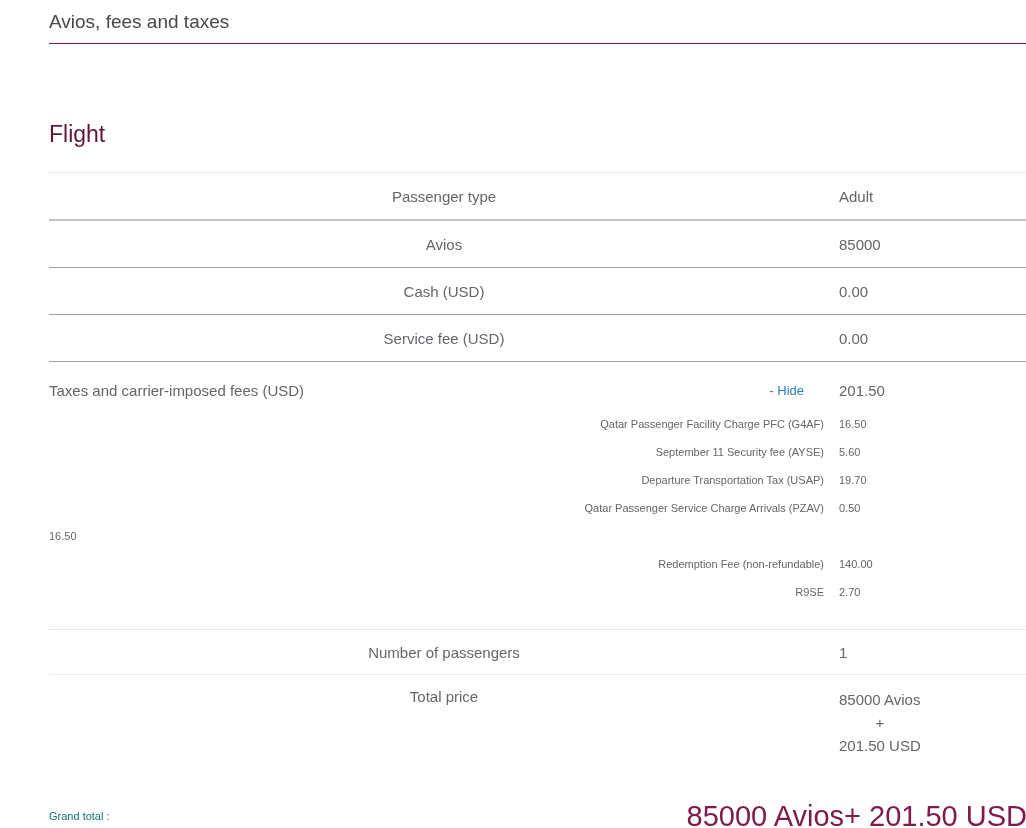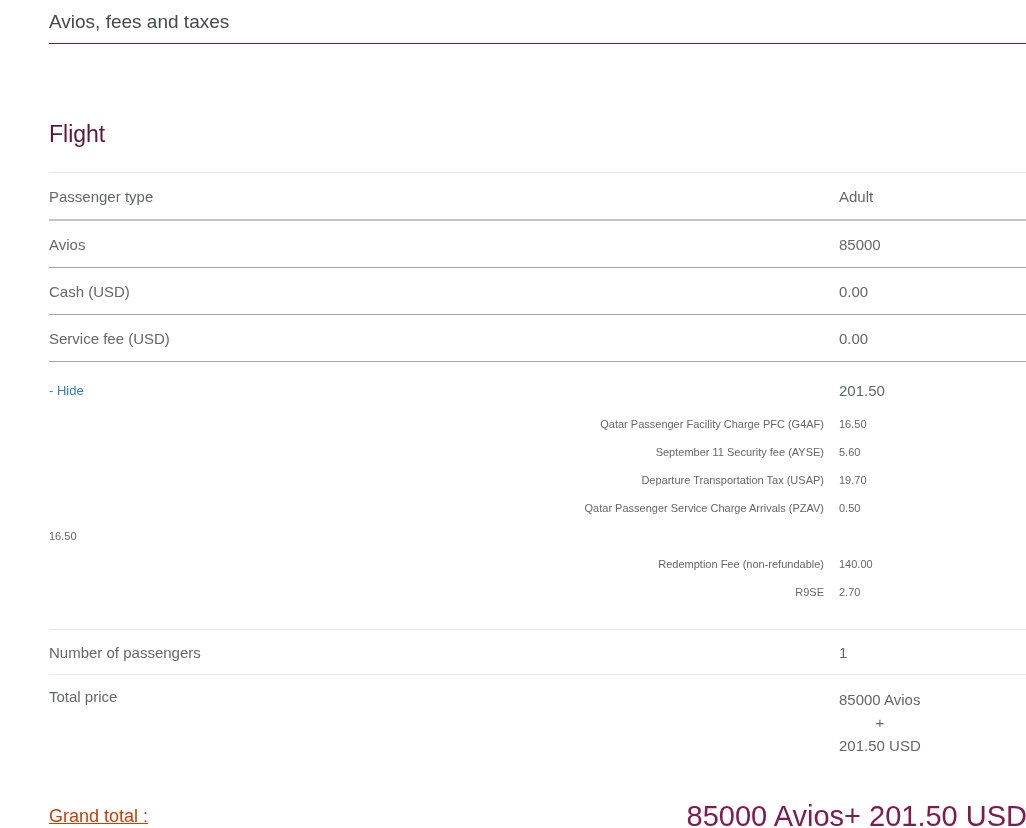--- a/index.html
+++ b/index.html
@@ -43,21 +43,21 @@
     align-items: center;
   }
   .row.header-row {
     height: 48px;
     border-bottom: 2px solid #c3c3c3;
   }
   .row.data-row {
     height: 47px;
     border-bottom: 1px solid #a3a3a3;
   }
-  .cell-label { text-align: left; }
+  .cell-label { text-align: center; }
   .cell-value { text-align: left; }
   
   .taxes-row {
     padding: 20px 0 23px 0;
     border-bottom: 1px solid #e8e8e8;
   }
   .taxes-head {
     display: grid;
     grid-template-columns: 790px 1fr;
     align-items: center;
@@ -102,23 +102,22 @@
   .price-stack .line { display: block; }
   .price-stack .line-left { text-align: left; }
   .grand-total {
     margin-top: 26px;
     display: flex;
     justify-content: space-between;
     align-items: center;
     padding-right: 3px;
   }
   .grand-total-label {
-    color: #c2410c;
-    font-size: 18px;
-    text-decoration: underline;
+    color: #0f766e;
+    font-size: 11px;
   }
   .grand-total-value {
     color: #801b4d;
     font-size: 29px;
     line-height: 34px;
     font-weight: 400;
   }
 </style>
 </head>
 <body>
@@ -147,20 +146,21 @@
     </div>
 
     <div class="row data-row">
       <div class="cell-label">Service fee (USD)</div>
       <div class="cell-value">0.00</div>
     </div>
 
     <div class="taxes-row">
       <div class="taxes-head">
         <div class="taxes-label-wrap">
+          <span class="cell-label">Taxes and carrier-imposed fees (USD)</span>
           <a class="hide-link">- Hide</a>
         </div>
         <div class="cell-value">201.50</div>
       </div>
       <div class="tax-items">
         <div class="tax-item">
           <div class="cell-label">Qatar Passenger Facility Charge PFC (G4AF)</div>
           <div class="cell-value">16.50</div>
         </div>
         <div class="tax-item">

